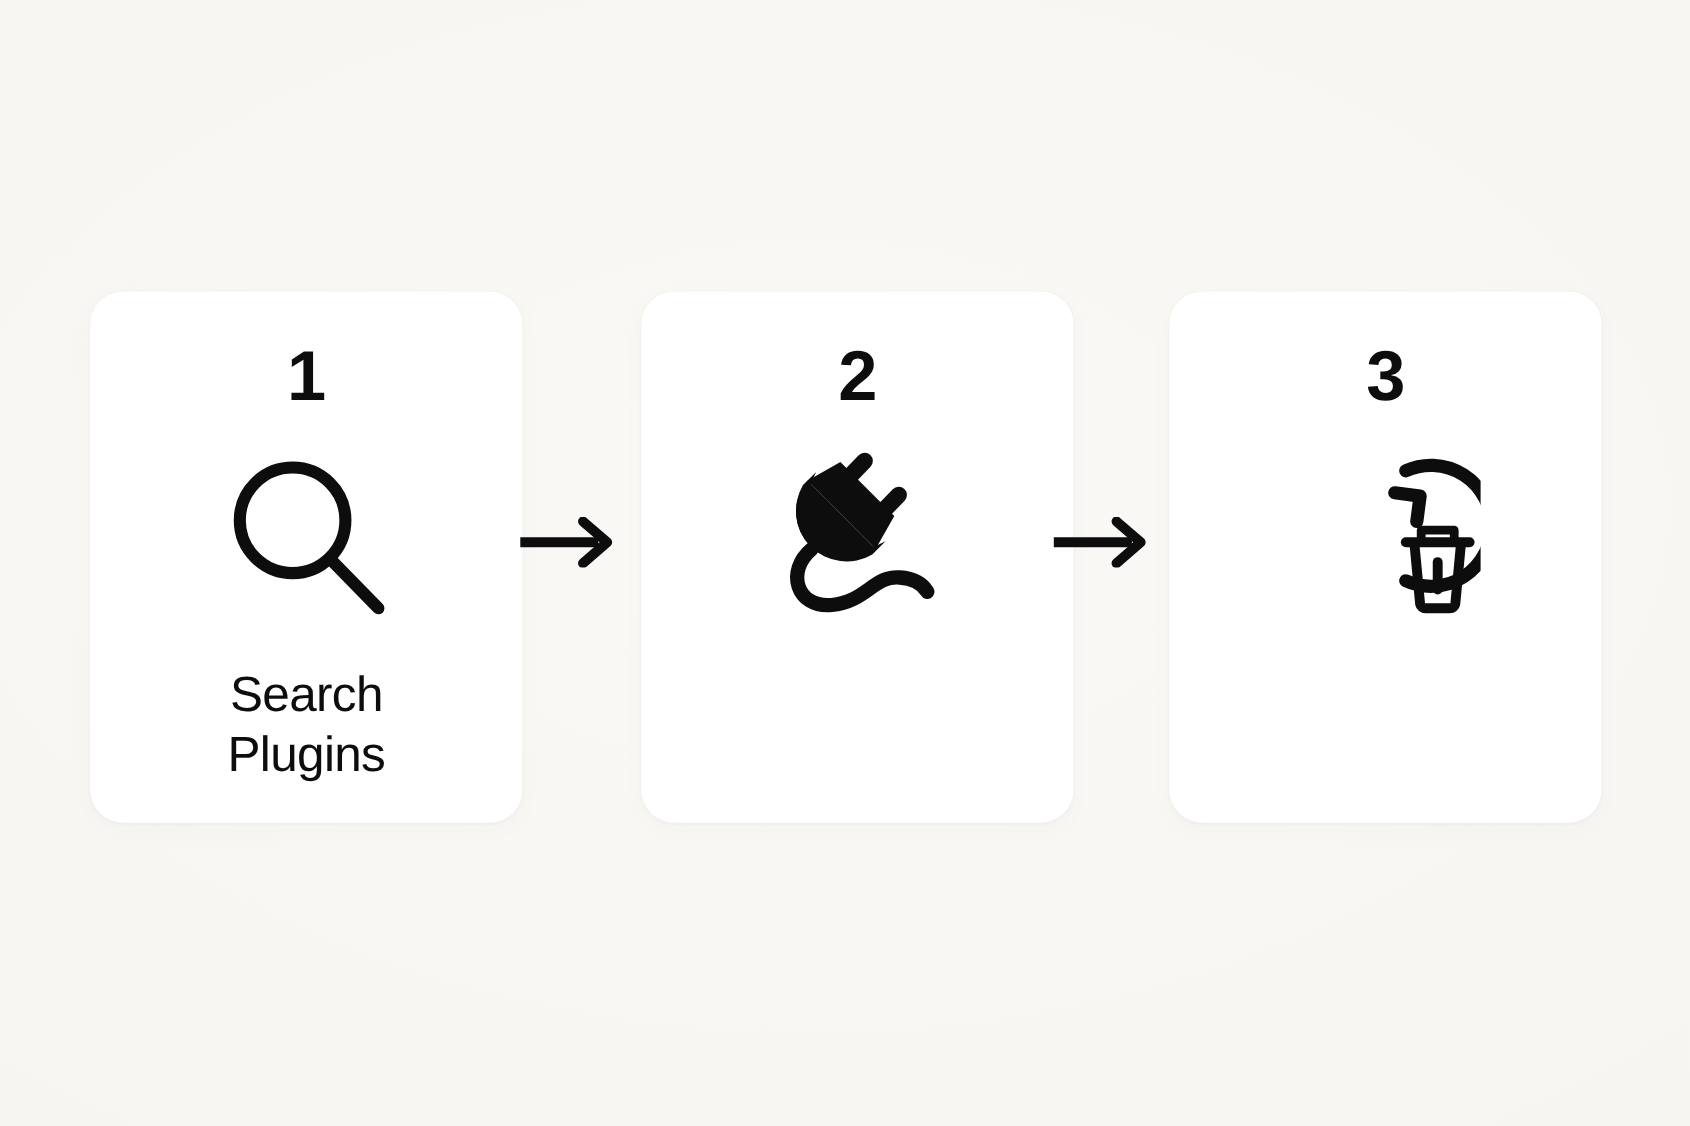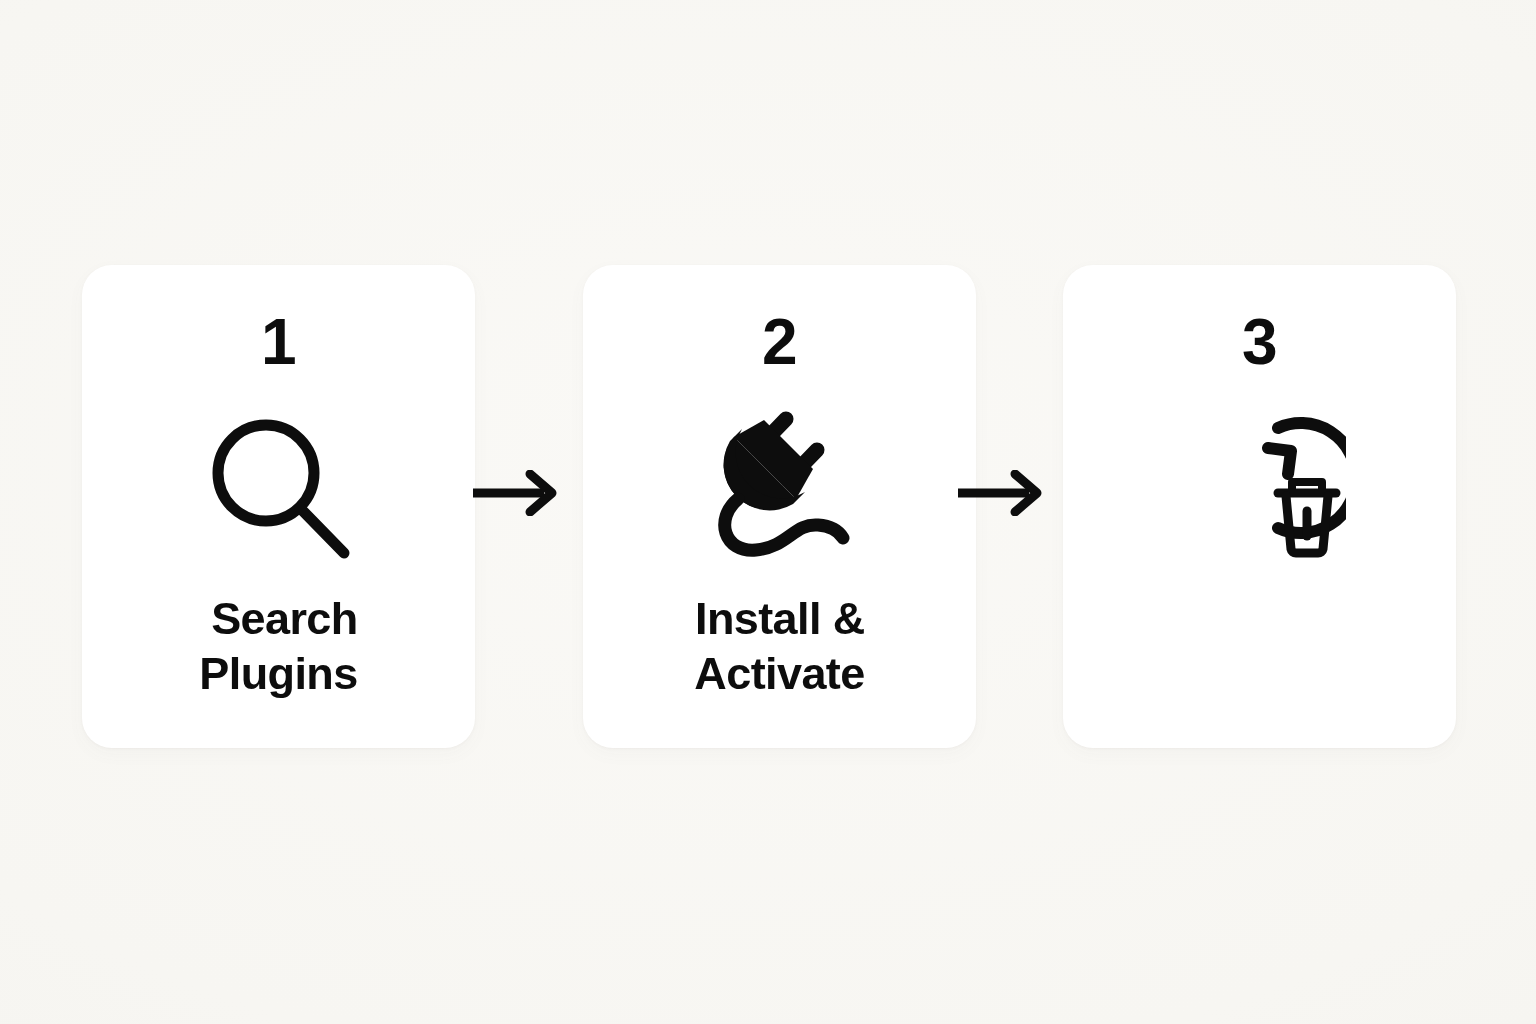--- a/index.html
+++ b/index.html
@@ -68,26 +68,26 @@
     margin-top: 32px;
     width: 190px;
     height: 160px;
     display: flex;
     align-items: center;
     justify-content: center;
   }
   .icon-wrap svg { display: block; }
 
   .card-label {
-    margin-top: 26px;
+    margin-top: 38px;
     font-size: 45px;
-    font-weight: 700;
+    font-weight: 400;
     line-height: 1.22;
     color: #0d0d0d;
-    text-align: right;
+    text-align: center;
     letter-spacing: -0.6px;
     white-space: pre-line;
     user-select: none;
   }
 
   .arrow {
     position: absolute;
     top: 468px;
     width: 96px;
     height: 50px;
@@ -139,22 +139,20 @@
           <line x1="88" y1="73" x2="117" y2="43" stroke="#0d0d0d" stroke-width="15" stroke-linecap="round"></line>
 
           <path d="M34 30 L96 92 A44 44 0 0 1 34 30 Z" fill="#0d0d0d"></path>
           <path d="M34 30 L64 13 L113 62 L96 92 Z" fill="#0d0d0d"></path>
           <path d="M30 34 A46 46 0 0 0 93 97 L105 85 A46 46 0 0 1 42 22 Z" fill="#0d0d0d"></path>
 
           <path d="M38 92 C14 112 24 146 56 143 C88 140 94 116 118 118 C134 119 140 126 143 131" stroke="#0d0d0d" stroke-width="13" fill="none" stroke-linecap="round" stroke-linejoin="round"></path>
         </svg>
       </div>
 
-      <div class="card-label">Install &amp;
-Activate</div>
     </div>
 
     <div class="arrow arrow-2">
       <svg width="92" height="46" viewBox="0 0 92 46" fill="none" xmlns="http://www.w3.org/2000/svg" aria-hidden="true">
         <line x1="3" y1="23" x2="74" y2="23" stroke="#0d0d0d" stroke-width="9" stroke-linecap="butt"></line>
         <polyline points="60,4 82,23 60,42" stroke="#0d0d0d" stroke-width="9" fill="none" stroke-linecap="round" stroke-linejoin="round"></polyline>
       </svg>
     </div>
 
     <div class="card card-3">

